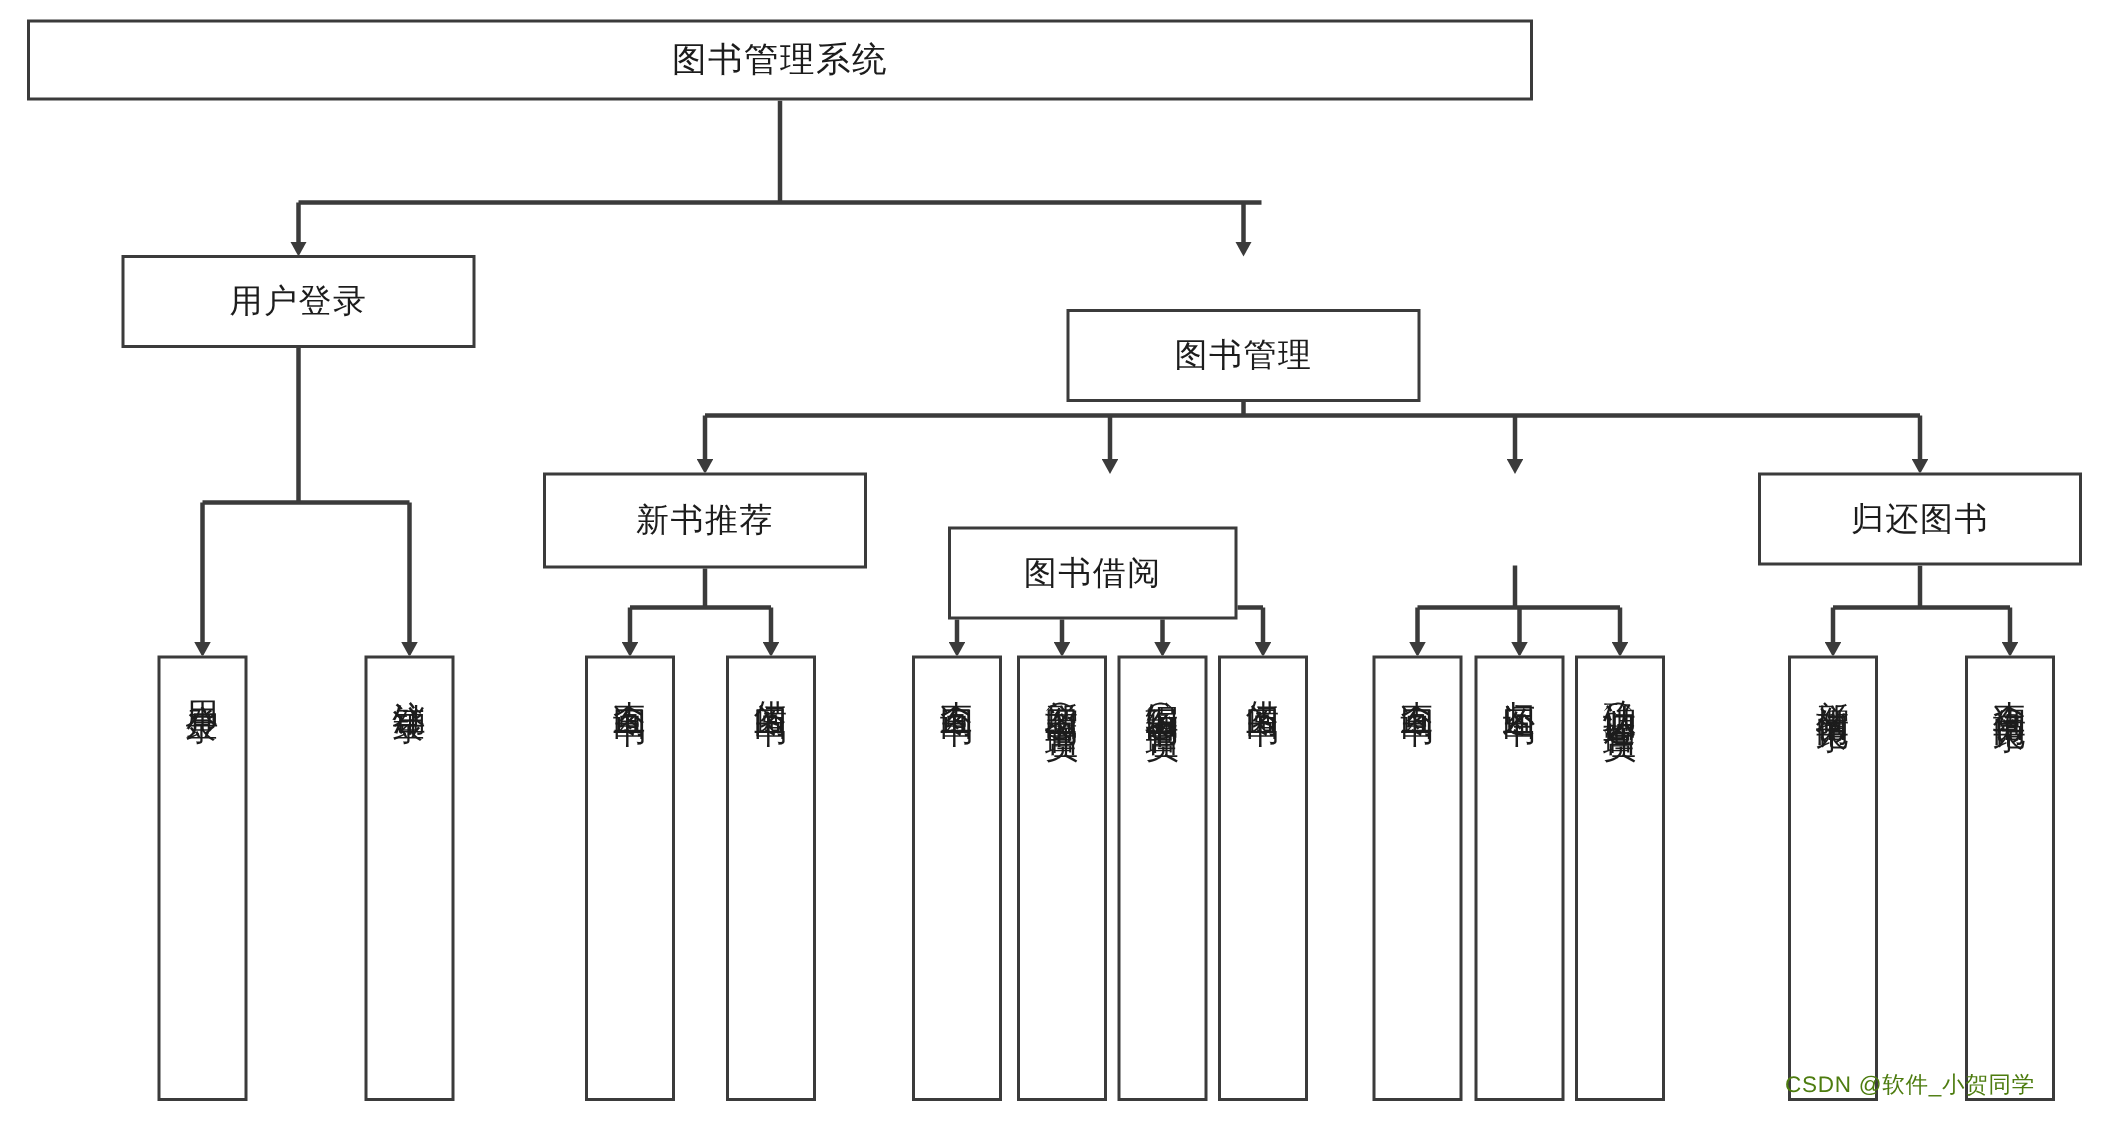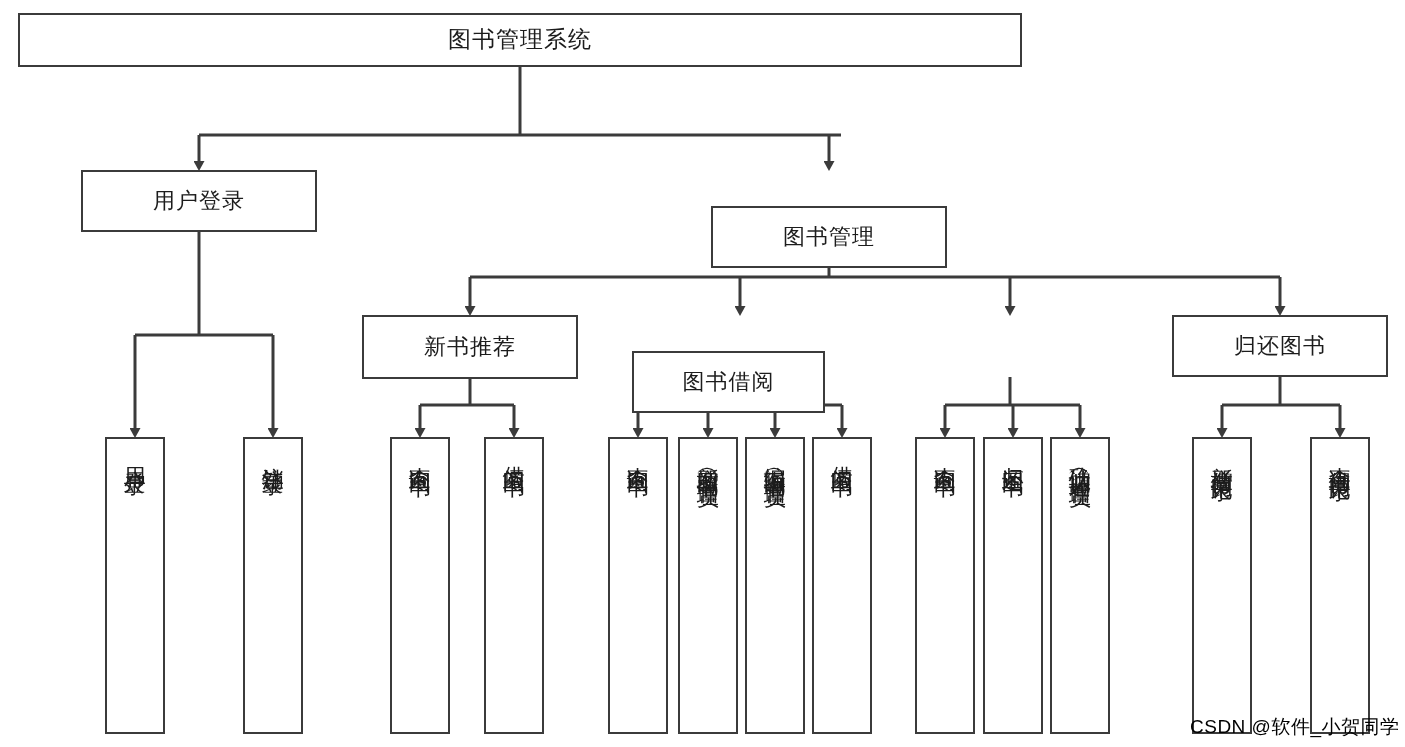--- a/index.html
+++ b/index.html
@@ -48,22 +48,22 @@
     text-orientation:upright;
     -webkit-writing-mode:vertical-rl;
     line-height:1.06;
     letter-spacing:3px;
     white-space:nowrap;
     display:block;
   }
   #root-node{ font-size:23px; }
   .watermark{
     position:absolute;
-    color:#000000;
-    font-size:19px;
+    color:#4d7c0f;
+    font-size:15px;
     letter-spacing:0.5px;
     white-space:nowrap;
     user-select:none;
   }
 </style>
 </head>
 <body>
 
 <div id="canvas">
 

